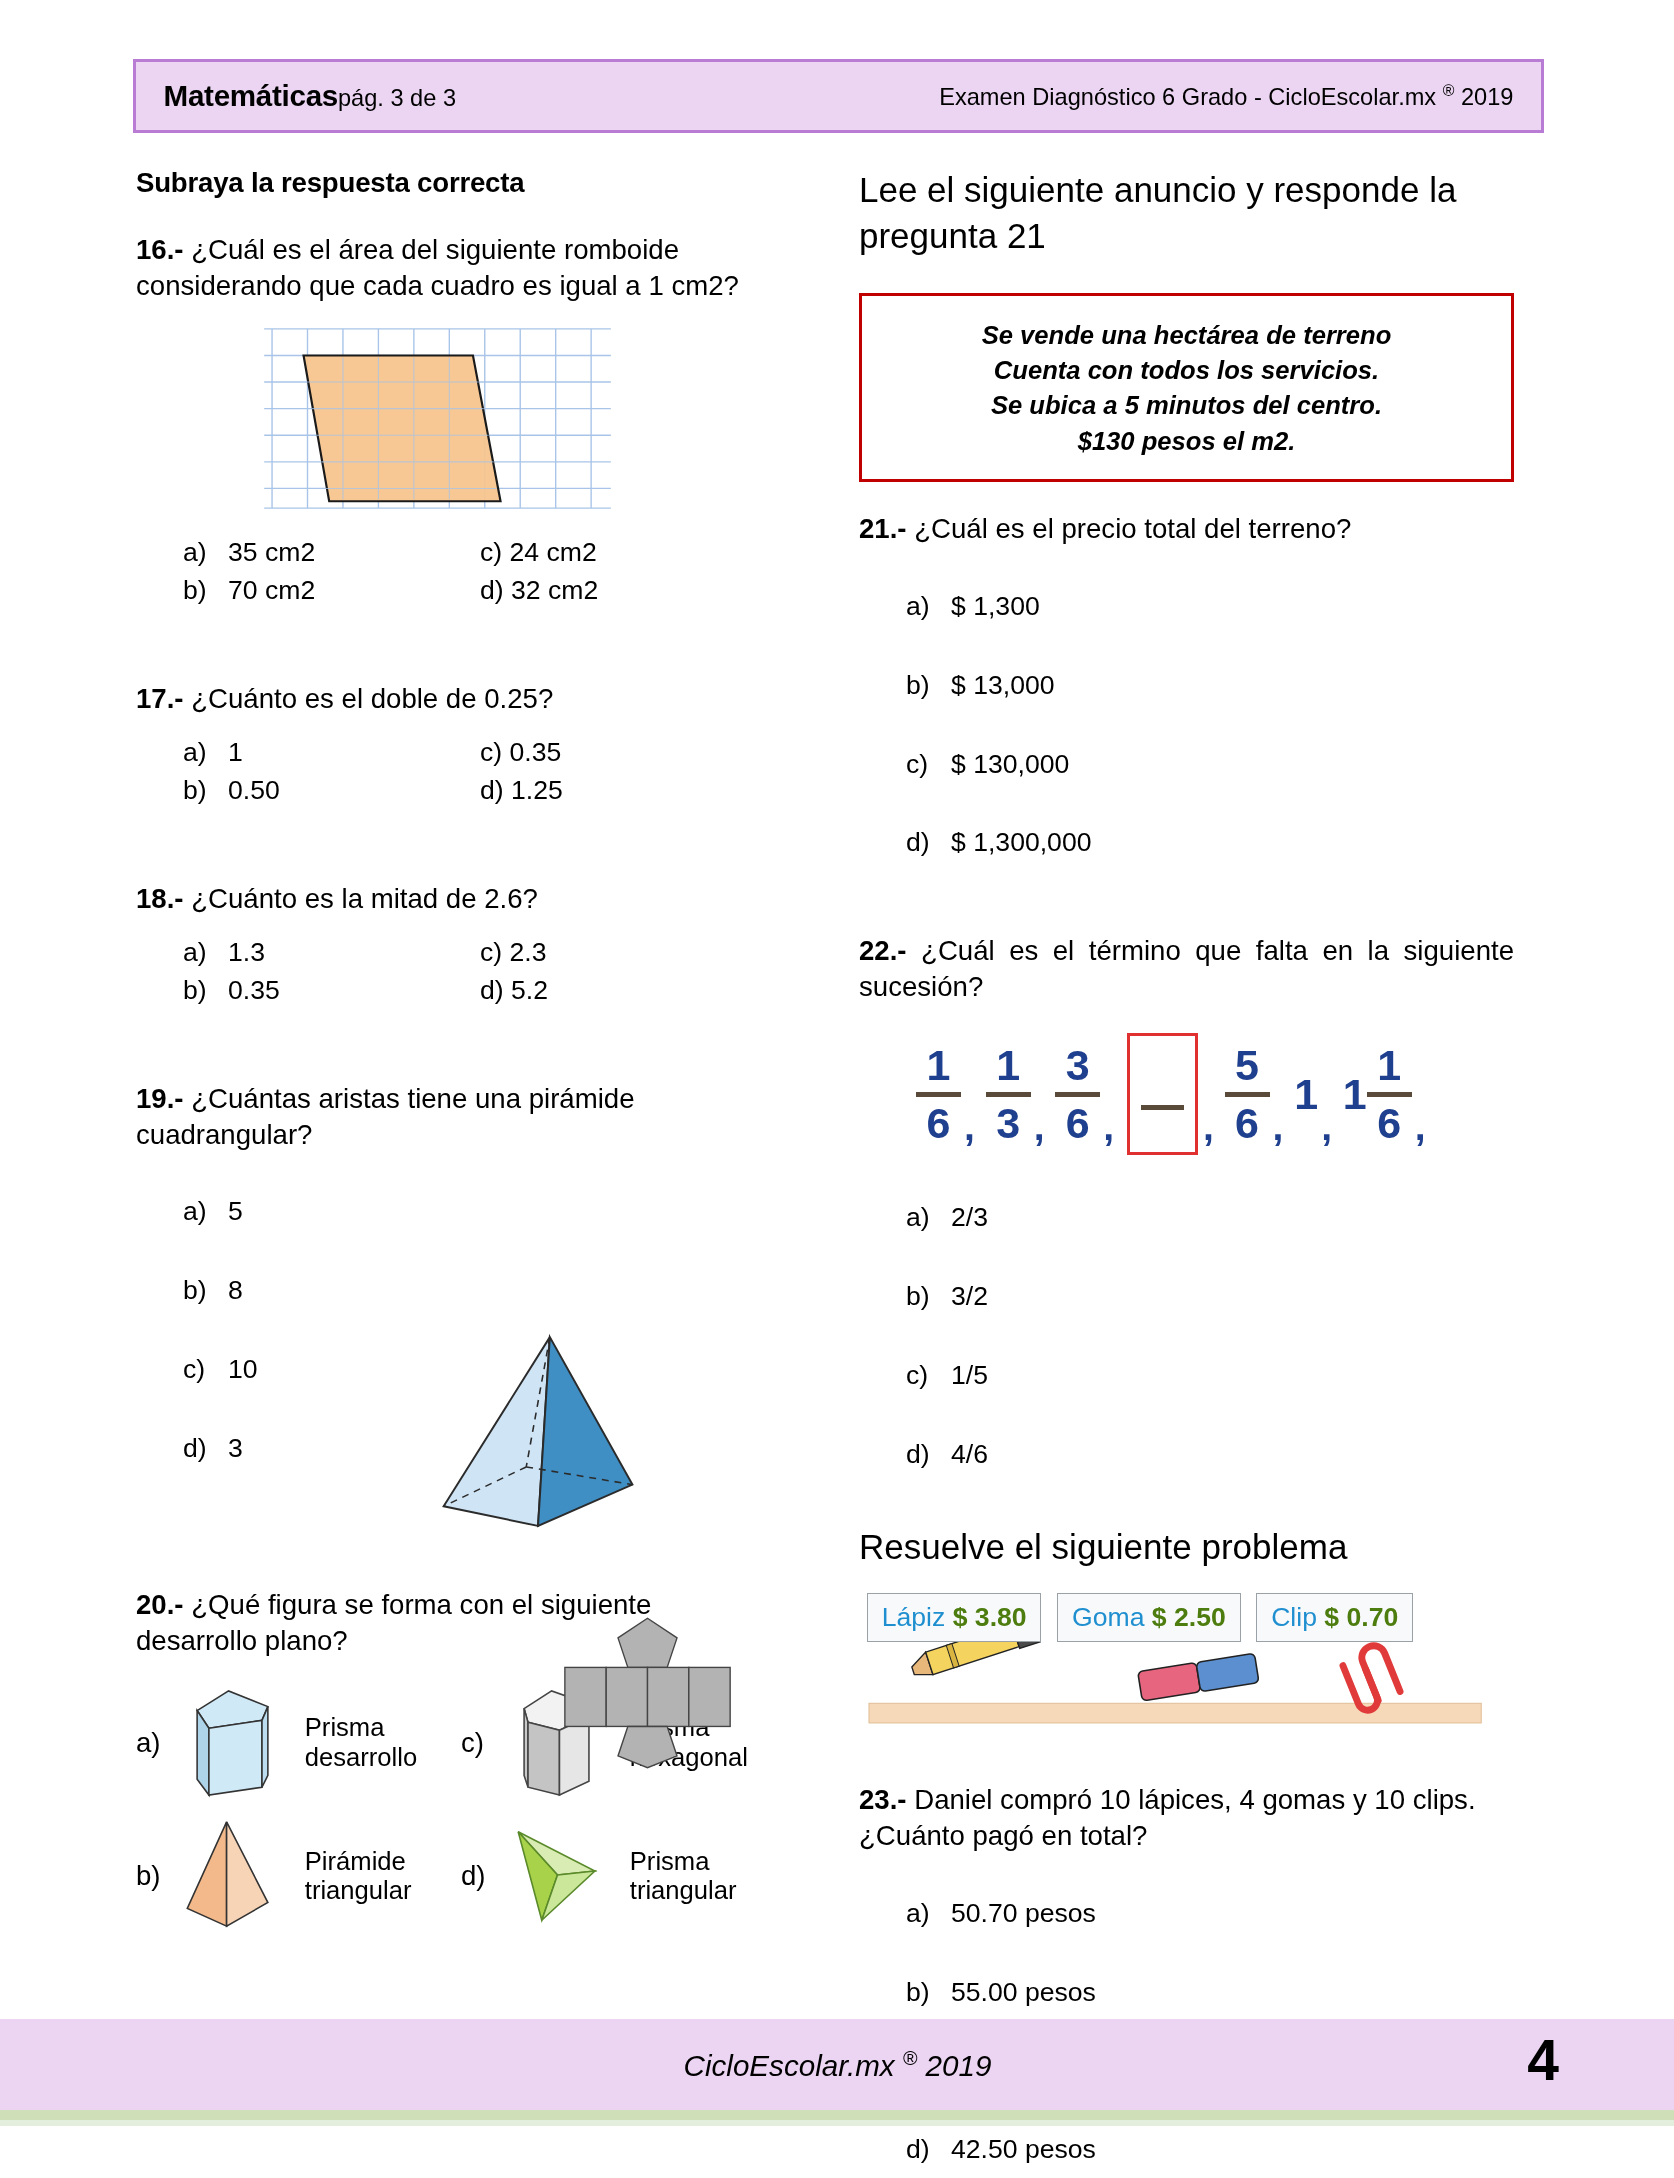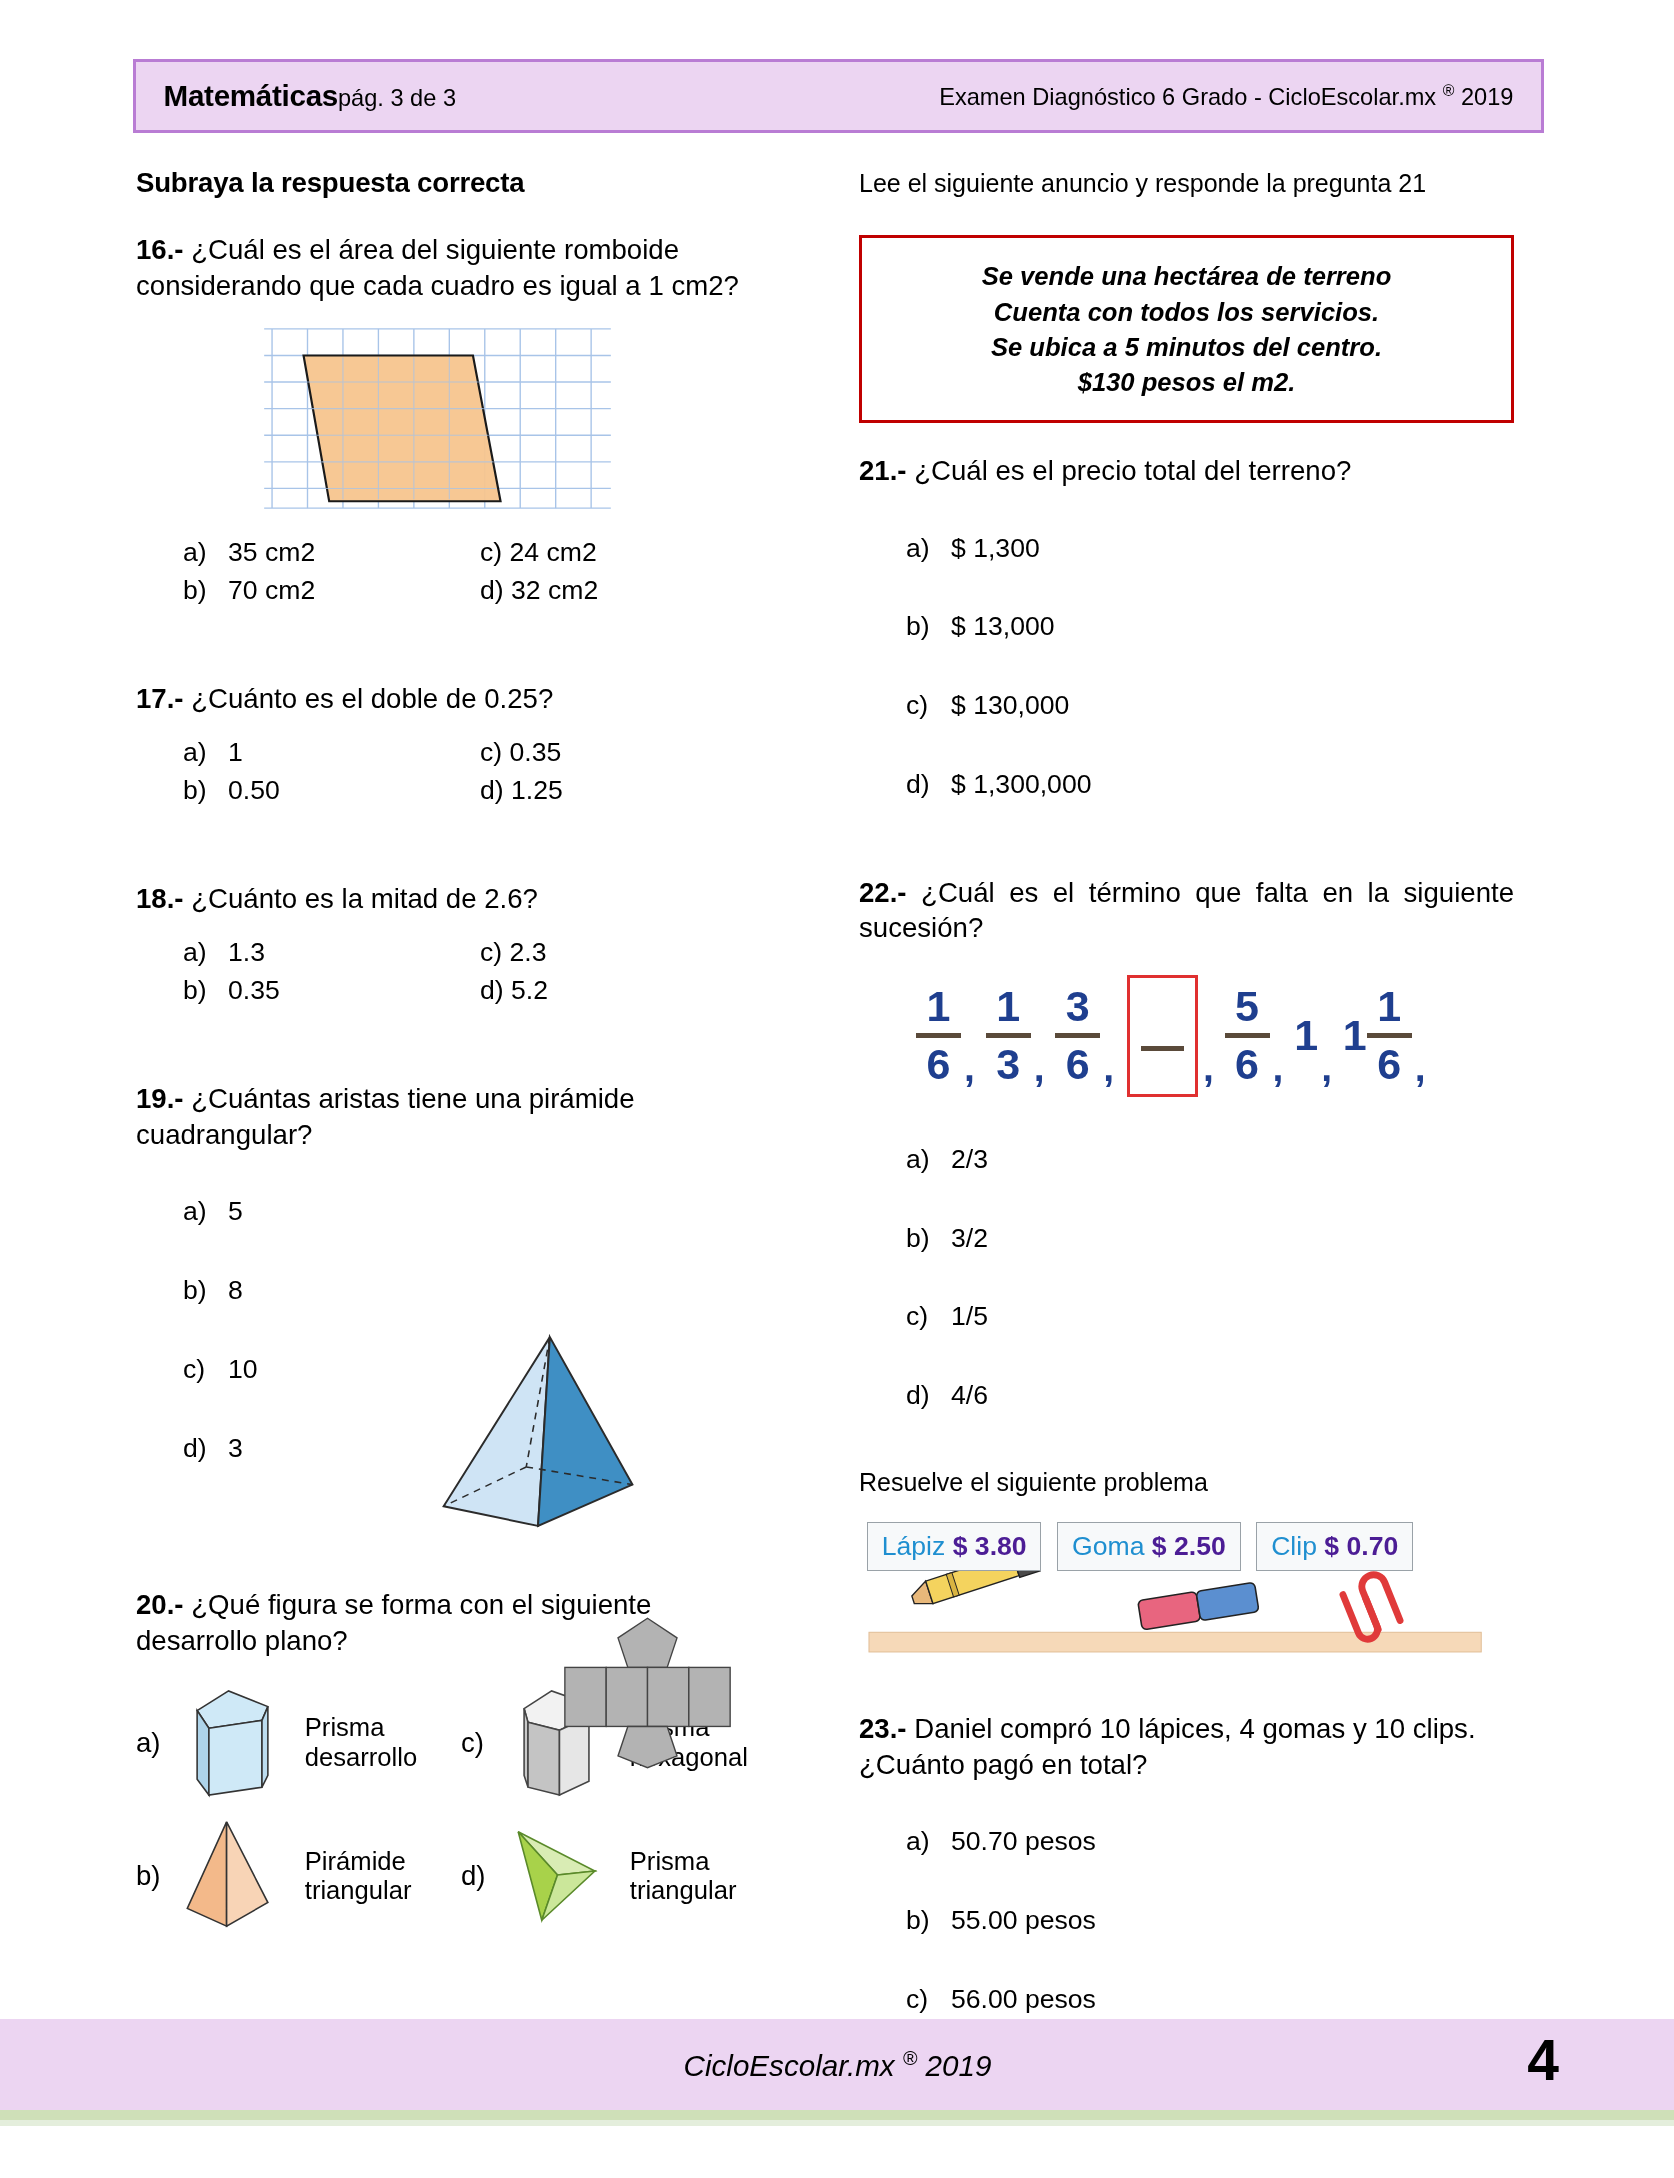--- a/index.html
+++ b/index.html
@@ -27,21 +27,21 @@
   .hdr-left span{font-size:23.6px;}
   .hdr-right{font-size:23.6px;white-space:nowrap;}
   .hdr-right sup{font-size:15.8px;vertical-align:super;}
 
   
   .col{position:absolute;top:167px;}
   .col-left{left:136px;width:640px;}
   .col-right{left:859px;width:655px;}
 
   .section-title{font-size:27.6px;font-weight:bold;margin:0 0 33px 0;letter-spacing:-0.2px;}
-  .lead{font-size:25px;line-height:1.30;margin:0 0 35px 0;}
+  .lead{font-size:35px;line-height:1.30;margin:0 0 35px 0;}
 
   .q{font-size:27.6px;line-height:1.30;margin:0 0 15.8px 0;}
   .q .num{font-weight:bold;}
   .q.justify{text-align:justify;}
 
   .opts{margin:17.7px 0 0 47px;font-size:26.6px;line-height:1.42;}
   .opts .row{display:flex;gap:11px;}
   .opts .row .oa{width:286px;}
   .opts .row .ob{width:246px;}
   .opts .lab{display:inline-block;width:45px;}
@@ -94,21 +94,21 @@
     margin:0 2px;
   }
   .blankbox .bar{width:43px;height:4.9px;background:#5a4a3a;margin-top:25.6px;}
 
   
   .tags{display:flex;gap:15.8px;margin:23.6px 0 0 7.9px;}
   .tag{
     border:1px solid #9aa2a8;background:#f7f9fa;
     padding:7.9px 13.8px;font-size:26.6px;white-space:nowrap;color:#1f8fd0;
   }
-  .tag b{font-weight:bold;color:#4c1d95;}
+  .tag b{font-weight:bold;color:#4d7c0f;}
   .supplies{position:relative;width:630px;height:89px;margin-left:7.9px;}
 
   
   .footer-band{
     position:absolute;left:0;top:2019px;width:1675px;height:91px;
     background:#ecd5f2;
     display:flex;align-items:center;justify-content:center;
   }
   .footer-band .ftxt{font-size:29.6px;font-style:italic;}
   .footer-band .ftxt sup{font-size:19.7px;}

